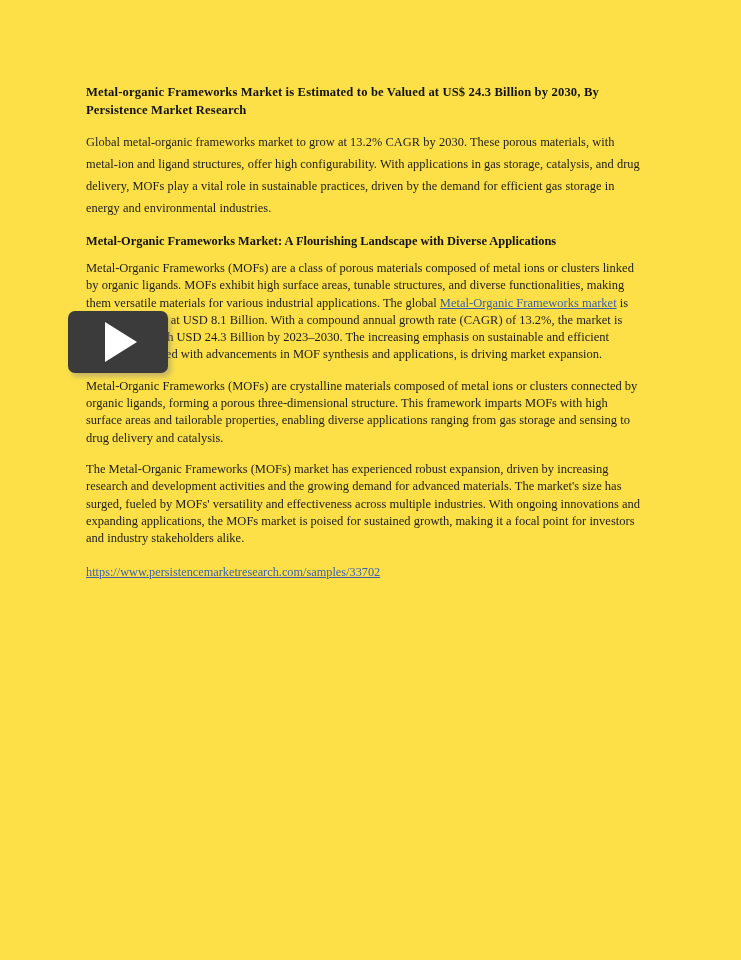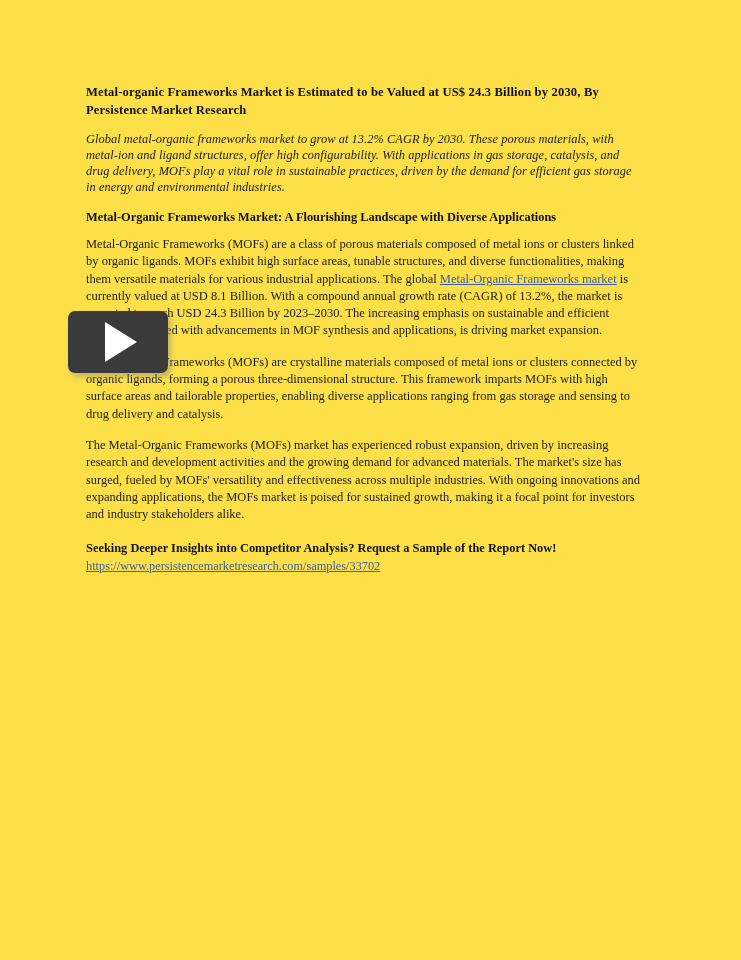--- a/index.html
+++ b/index.html
@@ -37,23 +37,22 @@
     font-weight: bold;
     font-size: 12.6px;
     line-height: 17.5px;
     letter-spacing: 0.15px;
     margin: 0 0 12px 0;
     color: #111111;
   }
 
   .lede {
     font-family: "Liberation Serif", "DejaVu Serif", serif;
-    font-style: italic;
     font-size: 12.4px;
-    line-height: 16px;
+    line-height: 22px;
     letter-spacing: 0.05px;
     margin: 0 0 14px 0;
     color: #1c1c1c;
   }
 
   .section-head {
     font-family: "Liberation Serif", "DejaVu Serif", serif;
     font-weight: bold;
     font-size: 12.4px;
     line-height: 17px;
@@ -132,21 +131,20 @@
     <p class="lede">Global metal-organic frameworks market to grow at 13.2% CAGR by 2030. These porous materials, with metal-ion and ligand structures, offer high configurability. With applications in gas storage, catalysis, and drug delivery, MOFs play a vital role in sustainable practices, driven by the demand for efficient gas storage in energy and environmental industries.</p>
 
     <h2 class="section-head">Metal-Organic Frameworks Market: A Flourishing Landscape with Diverse Applications</h2>
 
     <p class="para"><span>Metal-Organic Frameworks (MOFs) are a class of porous materials composed of metal ions or clusters linked by organic ligands. MOFs exhibit high surface areas, tunable structures, and diverse functionalities, making them versatile materials for various industrial applications. The global </span><a class="inline-link" href="#">Metal-Organic Frameworks market</a><span> is currently valued at USD 8.1 Billion. With a compound annual growth rate (CAGR) of 13.2%, the market is expected to reach USD 24.3 Billion by 2023–2030. The increasing emphasis on sustainable and efficient materials, coupled with advancements in MOF synthesis and applications, is driving market expansion.</span></p>
 
     <p class="para">Metal-Organic Frameworks (MOFs) are crystalline materials composed of metal ions or clusters connected by organic ligands, forming a porous three-dimensional structure. This framework imparts MOFs with high surface areas and tailorable properties, enabling diverse applications ranging from gas storage and sensing to drug delivery and catalysis.</p>
 
     <p class="para tight">The Metal-Organic Frameworks (MOFs) market has experienced robust expansion, driven by increasing research and development activities and the growing demand for advanced materials. The market's size has surged, fueled by MOFs' versatility and effectiveness across multiple industries. With ongoing innovations and expanding applications, the MOFs market is poised for sustained growth, making it a focal point for investors and industry stakeholders alike.</p>
 
-    <p class="cta-head">Seeking Deeper Insights into Competitor Analysis? Request a Sample of the Report Now!</p>
 
     <p class="cta-url"><a class="url-link" href="#">https://www.persistencemarketresearch.com/samples/33702</a></p>
 
   </div>
 
   <div id="play-overlay">
     <span class="triangle"></span>
   </div>
 
 </div>

